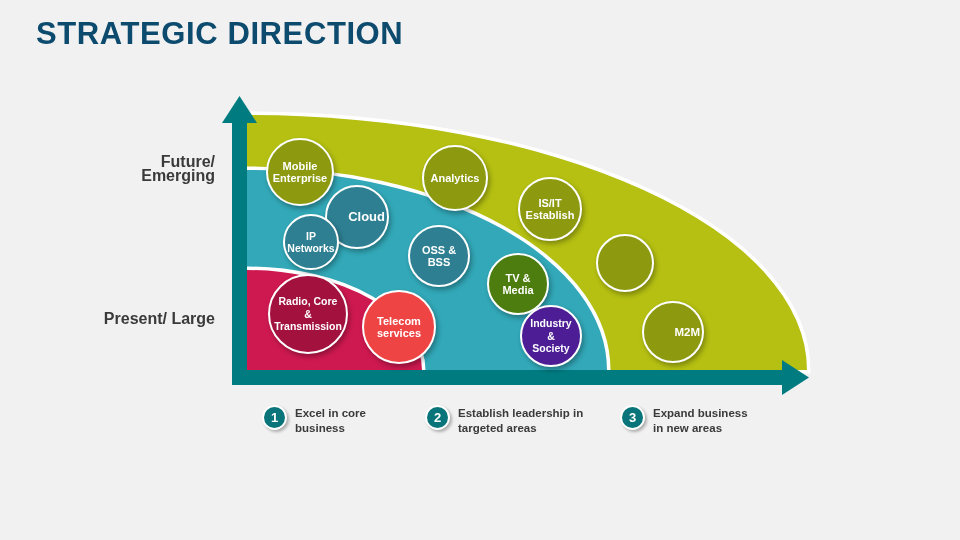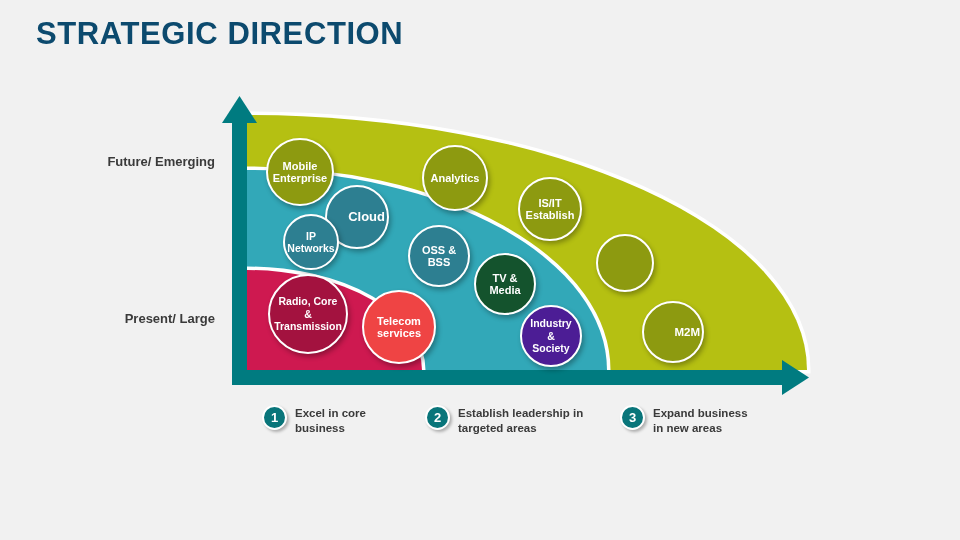--- a/index.html
+++ b/index.html
@@ -21,21 +21,21 @@
     letter-spacing:0.6px;
     color:#0c4a6e;
     white-space:nowrap;
   }
 
   
   .axis-caption{
     position:absolute;
     width:120px;
     text-align:right;
-    font-size:13px;
+    font-size:16px;
     font-weight:bold;
     color:#3a3a3a;
     line-height:14px;
   }
   #cap-future{left:95px; top:155px;}
   #cap-present{left:95px; top:312px;}
 
   
   #chart{position:absolute;left:0;top:0;}
 
@@ -136,21 +136,21 @@
         <span style="white-space: pre-line;">Cloud</span>
       </div>
       <div class="bubble" style="left: 255px; top: 214px; width: 56px; height: 56px; background: rgb(45, 127, 145); font-size: 10.5px; margin-left: 28px;">
         <span style="white-space: pre-line;">IP
 Networks</span>
       </div>
       <div class="bubble" style="left: 408px; top: 225px; width: 62px; height: 62px; background: rgb(45, 127, 145); font-size: 11px;">
         <span style="white-space: pre-line;">OSS &amp;
 BSS</span>
       </div>
-      <div class="bubble" style="left: 474px; top: 253px; width: 62px; height: 62px; background: #14532d; font-size: 11px;">
+      <div class="bubble" style="left: 487px; top: 253px; width: 62px; height: 62px; background: #4d7c0f; font-size: 11px;">
         <span style="white-space: pre-line;">TV &amp;
 Media</span>
       </div>
       <div class="bubble" style="left: 520px; top: 305px; width: 62px; height: 62px; background: #4c1d95; font-size: 10.5px;">
         <span style="white-space: pre-line;">Industry
 &amp;
 Society</span>
       </div>
       <div class="bubble" style="left: 268px; top: 274px; width: 80px; height: 80px; background: rgb(163, 18, 63); font-size: 10.5px;">
         <span style="white-space: pre-line;">Radio, Core

